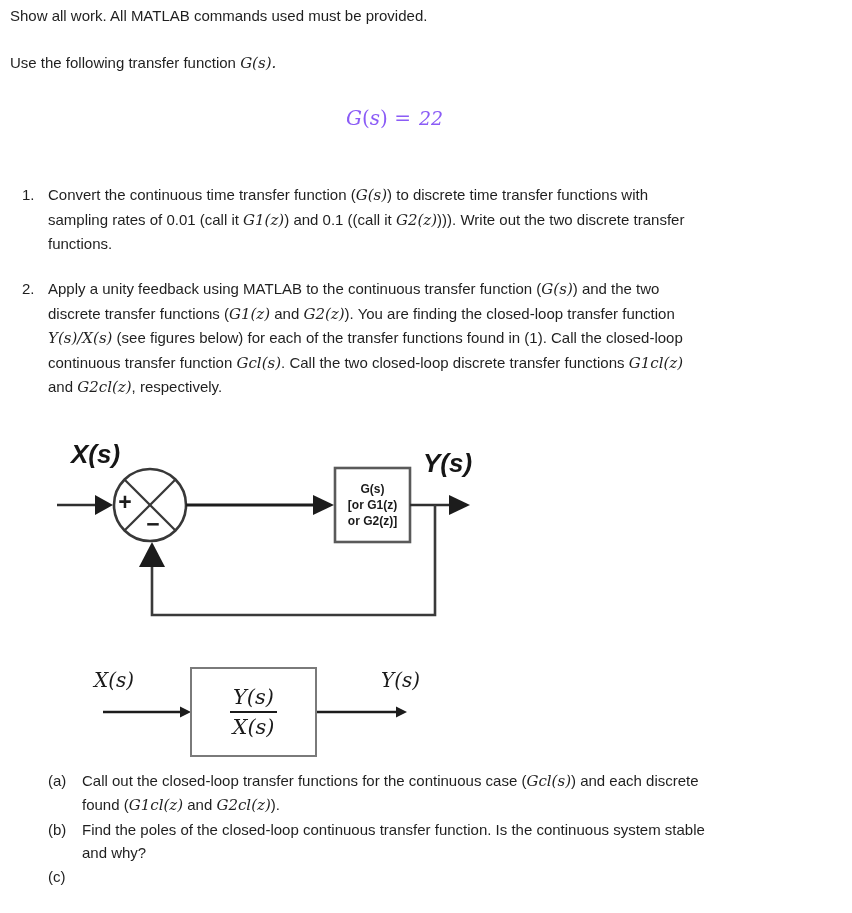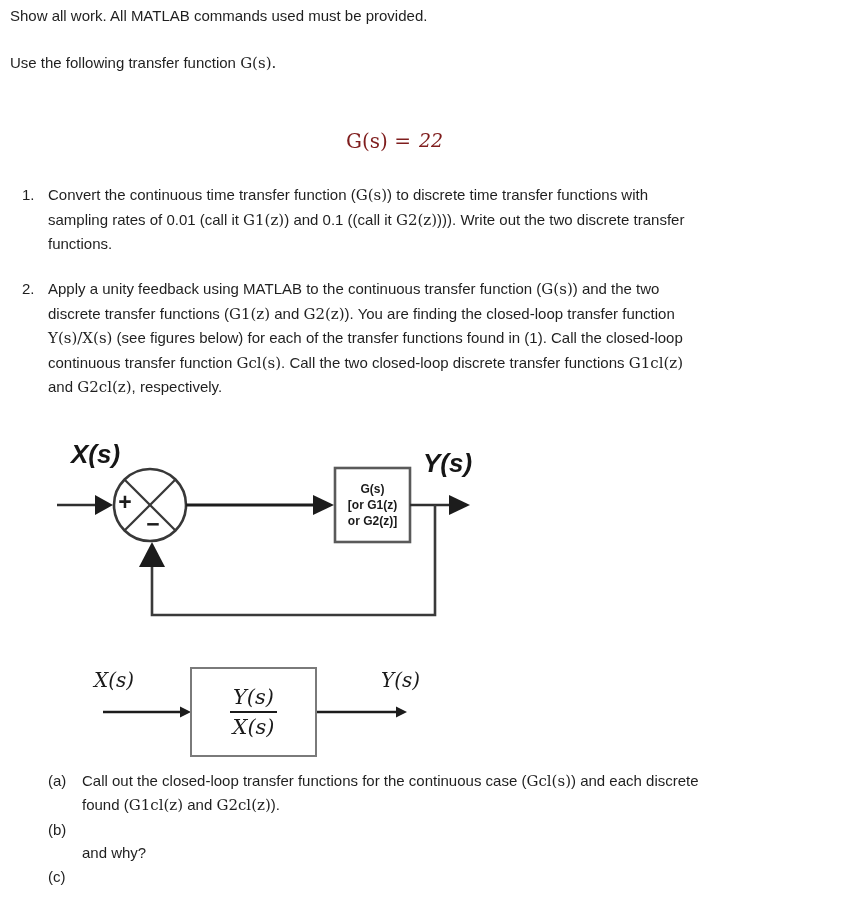--- a/index.html
+++ b/index.html
@@ -1,32 +1,32 @@
 <!DOCTYPE html>
 <html><head>
 <meta charset="utf-8">
 <style>
   html,body { margin:0; padding:0; background:#ffffff; }
   .page {
     position:relative; width:738px; height:913px; background:#ffffff;
     font-family:"Liberation Sans", sans-serif; font-size:15px; line-height:23.5px;
     color:#1f1f1f; overflow:hidden;border-radius:32px;
   }
-  .math { font-family:"DejaVu Serif", serif; }
+  .math { font-family:"DejaVu Serif", serif; font-style:italic; }
   sup { font-size:0.66em; }
   .abs { position:absolute; }
   .para { white-space:nowrap; }
   .list-item { position:absolute; white-space:nowrap; }
   .list-item .marker { position:absolute; left:0; top:0; }
   .list-item .content { padding-left:26px; }
 
   
   .formula {
-    position:absolute; left:346px; top:106px; display:flex; align-items:center;
-    font-family:"DejaVu Serif", serif; font-size:20px; line-height:24px; color:#7f1d1d;margin-top:22px;
+    position:absolute; left:346px; top:106px; display:flex; align-items:flex-start;
+    font-family:"DejaVu Serif", serif; font-size:20px; line-height:24px; color:#8b5cf6;
   }
   .formula .lhs { margin-right:5px; white-space:nowrap; }
   .frac { display:flex; flex-direction:column; align-items:center; }
   .frac .num { font-size:19px; padding:0 3px 1px 3px;font-style:italic; }
   .frac .den { border-top:1.7px solid #333; font-size:19px; padding:1px 4px 0 4px; white-space:nowrap; }
 
   
   .fig1 { position:absolute; left:55px; top:443px; width:440px; height:205px; }
   .fig1 svg { position:absolute; left:0; top:0; }
   .fig1-label {
@@ -142,21 +142,21 @@
     <div class="fig2-label ys">Y(s)</div>
   </div>
 
   <div class="subs">
     <div class="sub-item">
       <span class="marker">(a)</span>
       <div><span>Call out the closed-loop transfer functions for the continuous case (</span><span class="math">Gcl(s)</span><span>) and each discrete</span><br><span>found (</span><span class="math">G1cl(z)</span><span> and </span><span class="math">G2cl(z)</span><span>).</span></div>
     </div>
     <div class="sub-item">
       <span class="marker">(b)</span>
-      <div><br><span>and why?</span></div>
+      <div><span>Find the poles of the closed-loop continuous transfer function. Is the continuous system stable</span><br><span>and why?</span></div>
     </div>
     <div class="sub-item">
       <span class="marker">(c)</span>
       <div><br></div>
     </div>
   </div>
 
 </div>
 
 </body></html>

